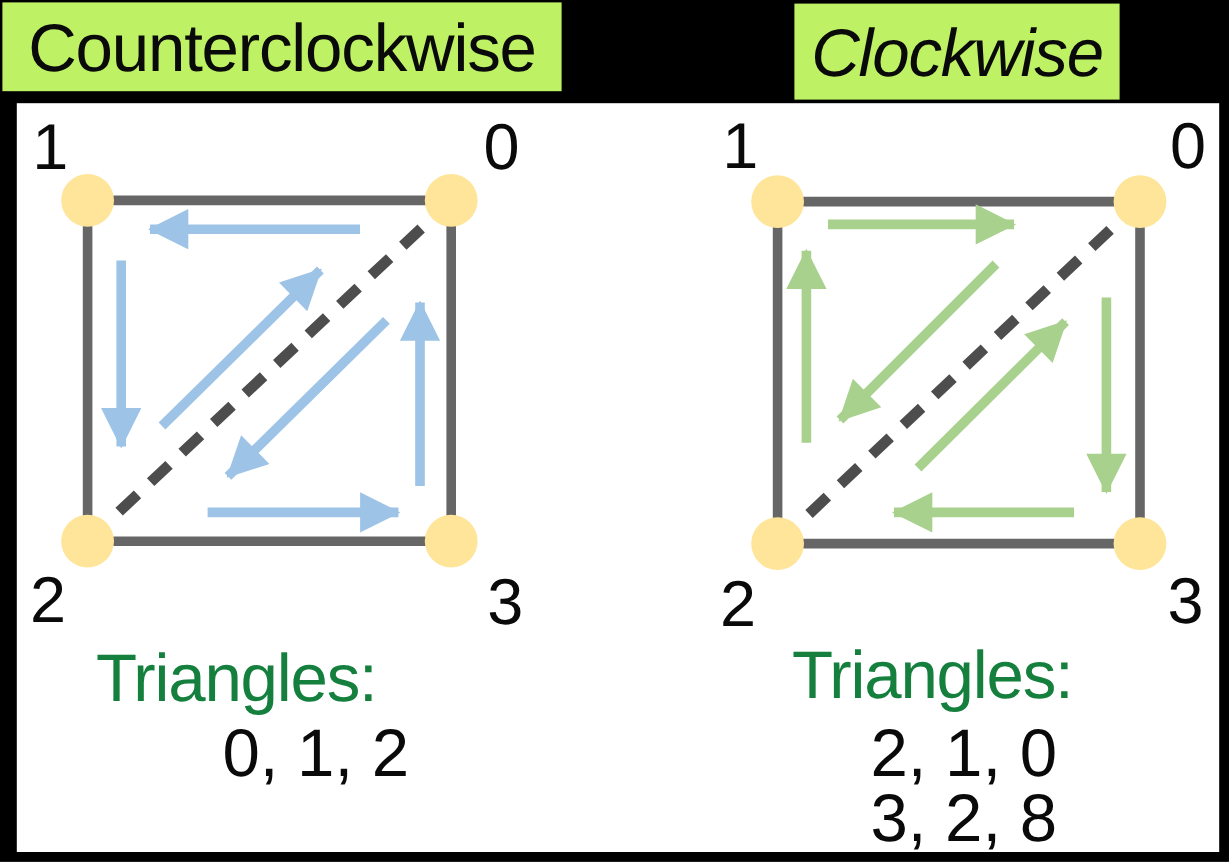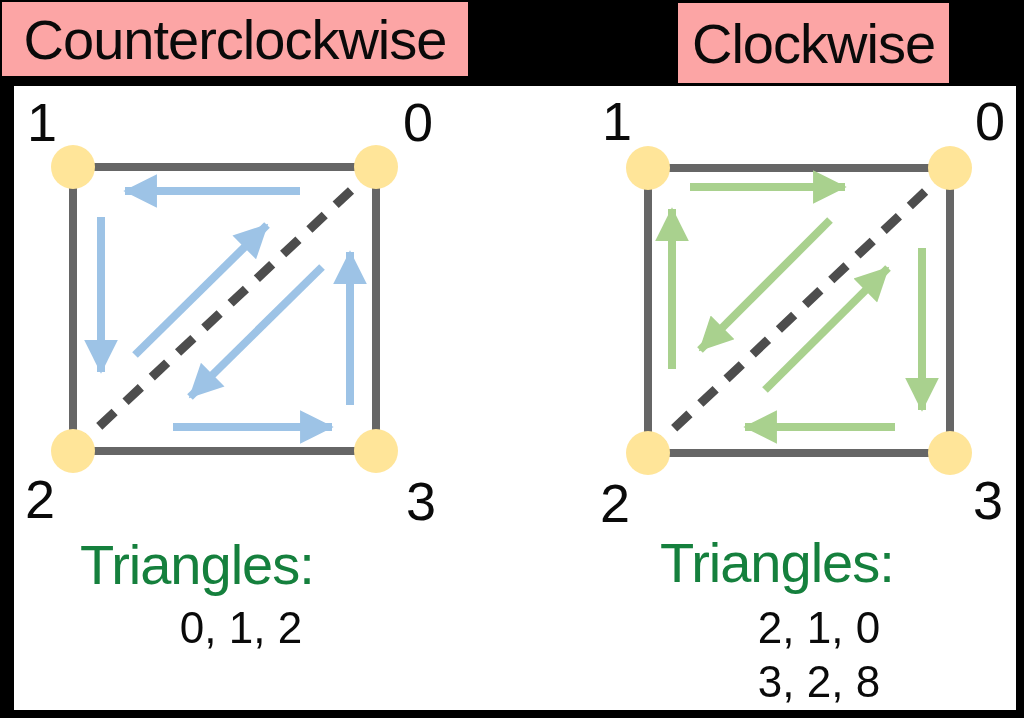--- a/index.html
+++ b/index.html
@@ -1,33 +1,33 @@
 <!DOCTYPE html>
 <html><head>
 <meta charset="utf-8">
 <style>
   html,body{margin:0;padding:0;background:#000;}
   .stage{position:relative;width:1024px;height:718px;background:#000;overflow:hidden;
          font-family:"Liberation Sans",sans-serif;}
-  .title-box{position:absolute;background:#fca5a5;display:flex;align-items:center;justify-content:center;
+  .title-box{position:absolute;background:#bef264;display:flex;align-items:center;justify-content:center;
              color:#0a0a0a;font-size:56px;font-weight:400;letter-spacing:-1px;}
   .title-left{left:2px;top:2px;width:466px;height:74px;}
-  .title-right{left:678px;top:3px;width:271px;height:80px;}
+  .title-right{left:662px;top:3px;width:271px;height:80px;font-style:italic;}
   .main-panel{position:absolute;left:14px;top:86px;width:1002px;height:624px;background:#fff;}
   svg.diagram{position:absolute;top:0;overflow:visible;}
   #diagram-0{left:0;width:502px;height:440px;}
   #diagram-1{left:502px;width:508px;height:440px;}
   svg.diagram text{font-family:"Liberation Sans",sans-serif;font-size:54px;fill:#0a0a0a;}
   .tri-label{position:absolute;color:#15803d;font-size:56px;line-height:60px;letter-spacing:-1px;}
   .tri-label-0{left:66px;top:449px;}
   .tri-label-1{left:646px;top:447px;}
-  .tri-list{position:absolute;width:200px;text-align:center;color:#0a0a0a;
-            font-size:44px;line-height:54px;}
+  .tri-list{position:absolute;width:200px;text-align:right;color:#0a0a0a;
+            font-size:56px;line-height:54px;}
   .tri-list-0{left:127px;top:515px;}
-  .tri-list-1{left:705px;top:515px;}
+  .tri-list-1{left:667px;top:515px;}
 </style>
 </head>
 <body>
 
 <div class="stage">
 
   <div class="title-box title-left">
     <span>Counterclockwise</span>
   </div>
 

